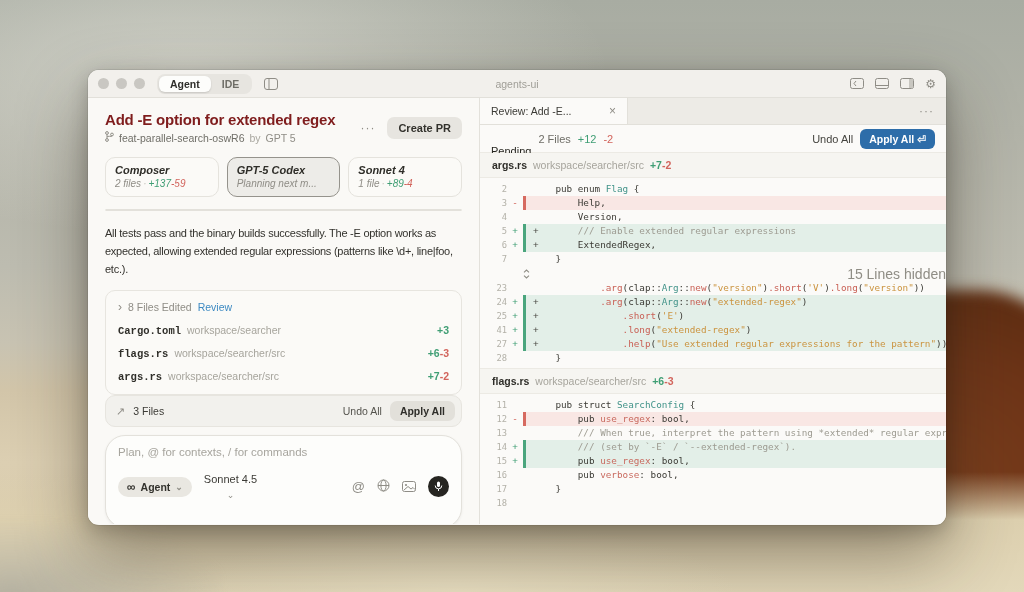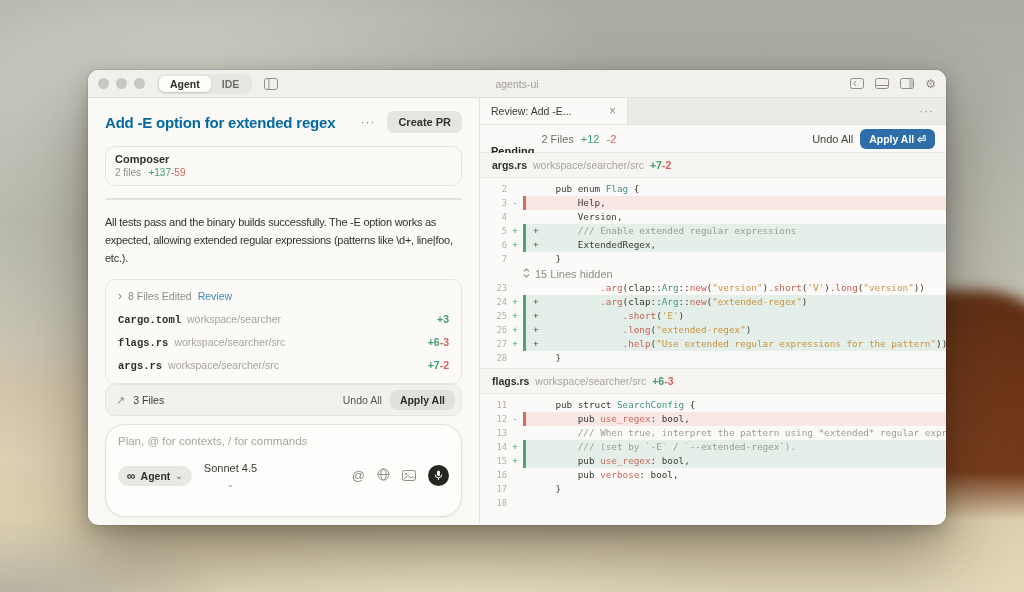--- a/index.html
+++ b/index.html
@@ -41,30 +41,30 @@
   .tb-right { margin-left:auto; display:flex; gap:11px; align-items:center; color:#8f8d86; }
   .tb-right svg { display:block; }
 
   .content { display:flex; height:426px; }
 
   
   .left { width:392px; flex:none; background:#faf9f6; border-right:1px solid #e3e1db;
     display:flex; flex-direction:column; padding:13px 17px 0; overflow:hidden; }
   .lhead { display:flex; align-items:center; }
   .lhead .tcol { flex:1; min-width:0; }
-  .ltitle { font-size:15px; font-weight:700; color:#0369a1; letter-spacing:-0.2px; }
+  .ltitle { font-size:15px; font-weight:700; color:#7f1d1d; letter-spacing:-0.2px; }
   .lsub { display:flex; align-items:center; gap:5px; margin-top:3px; font-size:10.5px; }
   .lsub .branch { color:#6f6e67; }
   .lsub .by { color:#aaa8a0; }
   .lsub .author { color:#8f8d86; }
   .dots { color:#8f8d86; font-size:12px; letter-spacing:1px; margin:0 12px 0 6px; }
   .btn-gray { background:#e7e5e0; border:none; border-radius:7px; padding:5px 11px;
     font-size:11px; font-weight:700; color:#33322d; font-family:inherit; }
 
-  .cards { display:flex; gap:8px; margin-top:13px; }
+  .cards { display:flex; gap:8px; margin-top:13px;font-style:italic; }
   .card { flex:1; min-width:0; border:1px solid #e5e3dd; border-radius:10px; background:#fbfaf7; padding:6px 9px 7px; }
   .card.sel { border:1.5px solid #95938c; background:#edece8; }
   .card .cname { font-size:11px; font-weight:700; color:#2f2e29; white-space:nowrap; overflow:hidden; }
   .card .cmeta { font-size:10px; color:#8f8d86; margin-top:2px; white-space:nowrap; overflow:hidden; }
   .grn { color:#3f9e74; } .red { color:#d2645c; }
   .sep { color:#c4c2ba; margin:0 2px; }
 
   .taskcard { margin-top:12px; border:1px solid #e3e1db; border-radius:10px; overflow:hidden; background:#fbfaf7; }
   .tprompt { background:#eceae5; padding:7px 10px; font-size:10.5px; letter-spacing:-0.3px; color:#45443f;
     white-space:nowrap; overflow:hidden; }
@@ -104,21 +104,21 @@
   
   .right { flex:1; min-width:0; display:flex; flex-direction:column; background:#fbfaf8; }
   .tabbar { height:27px; flex:none; background:#edebe6; display:flex; align-items:stretch; border-bottom:1px solid #e2e0da; }
   .tab { width:148px; background:#fbfaf8; display:flex; align-items:center; gap:9px; padding:0 11px;
     font-size:10.5px; color:#3c3b36; border-right:1px solid #e2e0da; }
   .tab .x { color:#8f8d86; font-size:12px; margin-left:auto; }
   .tabmenu { margin-left:auto; align-self:center; color:#8f8d86; font-size:12px; letter-spacing:1px; padding:0 12px; }
 
   .pendbar { height:28px; flex:none; display:flex; align-items:center; padding:0 11px; gap:7px;
     font-size:11px; border-bottom:1px solid #eceae4; }
-  .pendbar .plabel { font-weight:700; color:#26251f;margin-top:25px; }
+  .pendbar .plabel { font-weight:400; color:#26251f;margin-top:25px; }
   .pendbar .pfiles { color:#6f6e67; }
   .pendbar .undo { margin-left:auto; background:none; border:none; color:#45443f; font-size:11px; font-family:inherit; }
   .btn-blue { background:#2d6da9; color:#fff; border:none; border-radius:6px; padding:4px 9px;
     font-size:10.5px; font-weight:700; font-family:inherit; }
 
   .diffwrap { flex:1; overflow:hidden; }
   .dhead { display:flex; align-items:baseline; gap:6px; padding:6px 12px; background:#f6f5f1;
     border-bottom:1px solid #eceae4; font-size:10.5px; }
   .dhead + .dhead, .codeblock + .dhead { border-top:1px solid #eceae4; }
   .dhead .fn2 { font-weight:700; color:#2f2e29; }
@@ -133,21 +133,21 @@
   .cbody { flex:1; min-width:0; display:flex; }
   .crow.add .cbody { background:#e3efe8; }
   .crow.del .cbody { background:#f9e7e4; }
   .bar { width:3px; flex:none; margin-right:7px; }
   .crow.add .bar { background:#4aa57d; }
   .crow.del .bar { background:#d66a60; }
   .codeln { flex:1; min-width:0; white-space:pre; overflow:hidden; }
   .tk-pl{color:#3c3b35}.tk-ty{color:#43948a}.tk-fn{color:#c96156}.tk-st{color:#cb9440}
   .tk-cm{color:#9d9b91}.tk-fd{color:#c96b60}.tk-mk{color:#4c4b45}
   .hidrow { display:flex; align-items:center; gap:5px; height:15px; padding-left:43px;
-    font-size:11px; color:#8f8d85; font-family:"Liberation Sans",sans-serif; }
+    font-size:14px; color:#8f8d85; font-family:"Liberation Sans",sans-serif;justify-content:space-between; }
 
   svg { flex:none; }
 </style>
 </head>
 <body>
 
 <div class="bg">
   <div class="skyhi"></div>
     <div class="treeline"></div>
     <div class="darkmass"></div>
@@ -197,29 +197,48 @@
       <span style="font-size:12px;">⚙</span>
     </div>
   </div>
 
   <div class="content">
 
     <div class="left">
       <div class="lhead">
         <div class="tcol">
           <div class="ltitle">Add -E option for extended regex</div>
+          <div class="lsub">
+            <span><svg width="9" height="11" viewBox="0 0 9 11">
+                  <circle cx="2" cy="2" r="1.4" fill="none" stroke="#8f8d86"></circle>
+                  <circle cx="2" cy="9" r="1.4" fill="none" stroke="#8f8d86"></circle>
+                  <circle cx="7" cy="3.5" r="1.4" fill="none" stroke="#8f8d86"></circle>
+                  <path d="M2 3.5 V7.5 M2 6 C2 4.5 7 6 7 5" fill="none" stroke="#8f8d86"></path>
+                </svg></span>
+            <span class="branch">feat-parallel-search-oswR6</span>
+            <span class="by">by</span>
+            <span class="author">GPT 5</span>
+          </div>
         </div>
         <span class="dots">···</span>
         <button class="btn-gray">Create PR</button>
       </div>
 
       <div class="cards">
         <div class="card">
           <div class="cname">Composer</div>
           <div class="cmeta"><span>2 files</span><span class="sep">·</span><span class="grn">+137</span><span class="red">-59</span></div>
+        </div>
+        <div class="card sel">
+          <div class="cname">GPT-5 Codex</div>
+          <div class="cmeta"><span>Planning next m...</span></div>
+        </div>
+        <div class="card">
+          <div class="cname">Sonnet 4</div>
+          <div class="cmeta"><span>1 file</span><span class="sep">·</span><span class="grn">+89</span><span class="red">-4</span></div>
         </div>
       </div>
 
       <div class="taskcard">
         <div class="tprompt">Add -E option for extended regex include updates to src/flags.rs, src/arg...</div>
 
       </div>
 
       <div class="summary">All tests pass and the binary builds successfully. The -E option works as expected, allowing extended regular expressions (patterns like \d+, line|foo, etc.).</div>
 
@@ -385,21 +404,21 @@
             </div>
             <div class="crow add">
               <span class="ln">25</span>
               <span class="gm add">+</span>
               <span class="cbody">
                 <span class="bar"></span>
                 <span class="codeln"><span class="tk-mk">+</span><span class="tk-pl">               </span><span class="tk-fn">.short</span><span class="tk-pl">(</span><span class="tk-st">'E'</span><span class="tk-pl">)</span></span>
               </span>
             </div>
             <div class="crow add">
-              <span class="ln">26</span>
+              <span class="ln">41</span>
               <span class="gm add">+</span>
               <span class="cbody">
                 <span class="bar"></span>
                 <span class="codeln"><span class="tk-mk">+</span><span class="tk-pl">               </span><span class="tk-fn">.long</span><span class="tk-pl">(</span><span class="tk-st">"extended-regex"</span><span class="tk-pl">)</span></span>
               </span>
             </div>
             <div class="crow add">
               <span class="ln">27</span>
               <span class="gm add">+</span>
               <span class="cbody">

